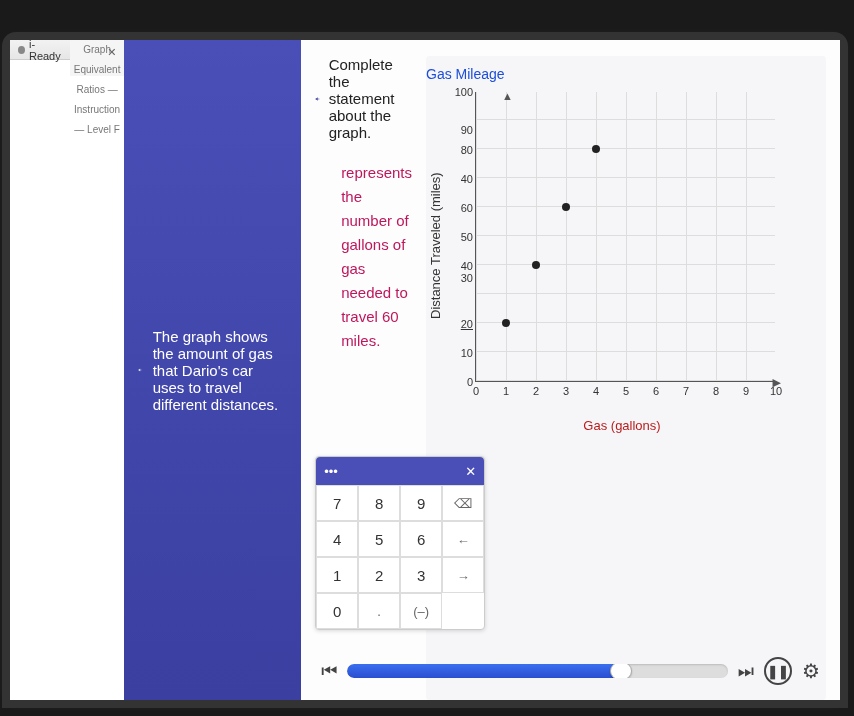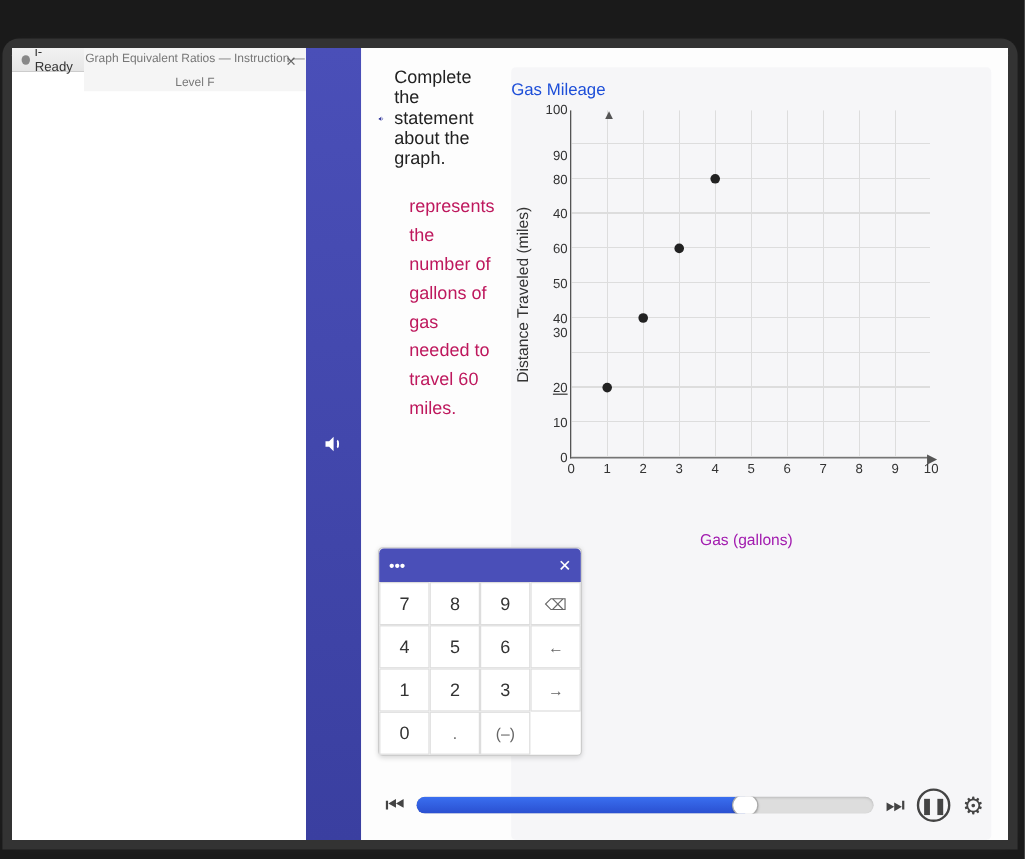--- a/index.html
+++ b/index.html
@@ -135,21 +135,21 @@
     border-bottom:1.5px solid #555;
     background:
       repeating-linear-gradient(to right, #ddd 0 1px, transparent 1px 30px),
       repeating-linear-gradient(to top, #ddd 0 1px, transparent 1px 29px);
   }
   .ytick { position:absolute; left:6px; font-size:11px; color:#333; transform:translateY(-50%); width:22px; text-align:right;}
   .xtick { position:absolute; bottom:-16px; font-size:11px; color:#333; transform:translateX(-50%);}
   .axis-arrow-y { position:absolute; left:26px; top:-2px; font-size:11px; color:#555;}
   .axis-arrow-x { position:absolute; right:-6px; bottom:-8px; font-size:11px; color:#555;}
   .point { position:absolute; width:8px;height:8px;border-radius:50%;background:#222; transform:translate(-50%,50%);}
-  .xlabel { text-align:center; font-size:13px; color:#a21caf; margin-top:36px;}
+  .xlabel { text-align:center; font-size:13px; color:#b91c1c; margin-top:12px;}
   
   .footer {
     position:absolute;
     bottom:12px;
     left:0; right:0;
     height:34px;
     display:flex;
     align-items:center;
     padding:0 20px;
     gap:10px;
@@ -184,20 +184,21 @@
   </div>
   <div class="subheader">
     <span>Graph Equivalent Ratios — Instruction — Level F</span>
     <span class="close">✕</span>
   </div>
   <div class="banner">
     <svg width="18" height="18" viewBox="0 0 24 24">
       <path class="speaker-icon-w" d="M3 9v6h4l5 5V4L7 9H3z"></path>
       <path class="speaker-icon-w" d="M16 8c1.5 1 1.5 7 0 8" fill="none" stroke="#fff" stroke-width="2"></path>
     </svg>
+    <span>The graph shows the amount of gas that Dario's car uses to travel different distances.</span>
   </div>
 
   <div class="content">
     <div class="left-col">
       <div class="stmt-row">
         <svg width="18" height="18" viewBox="0 0 24 24">
           <path class="speaker-icon-b" d="M3 9v6h4l5 5V4L7 9H3z"></path>
           <path d="M16 8c1.5 1 1.5 7 0 8" fill="none" stroke="#3a3fa0" stroke-width="2"></path>
         </svg>
         <span>Complete the statement about the graph.</span>

